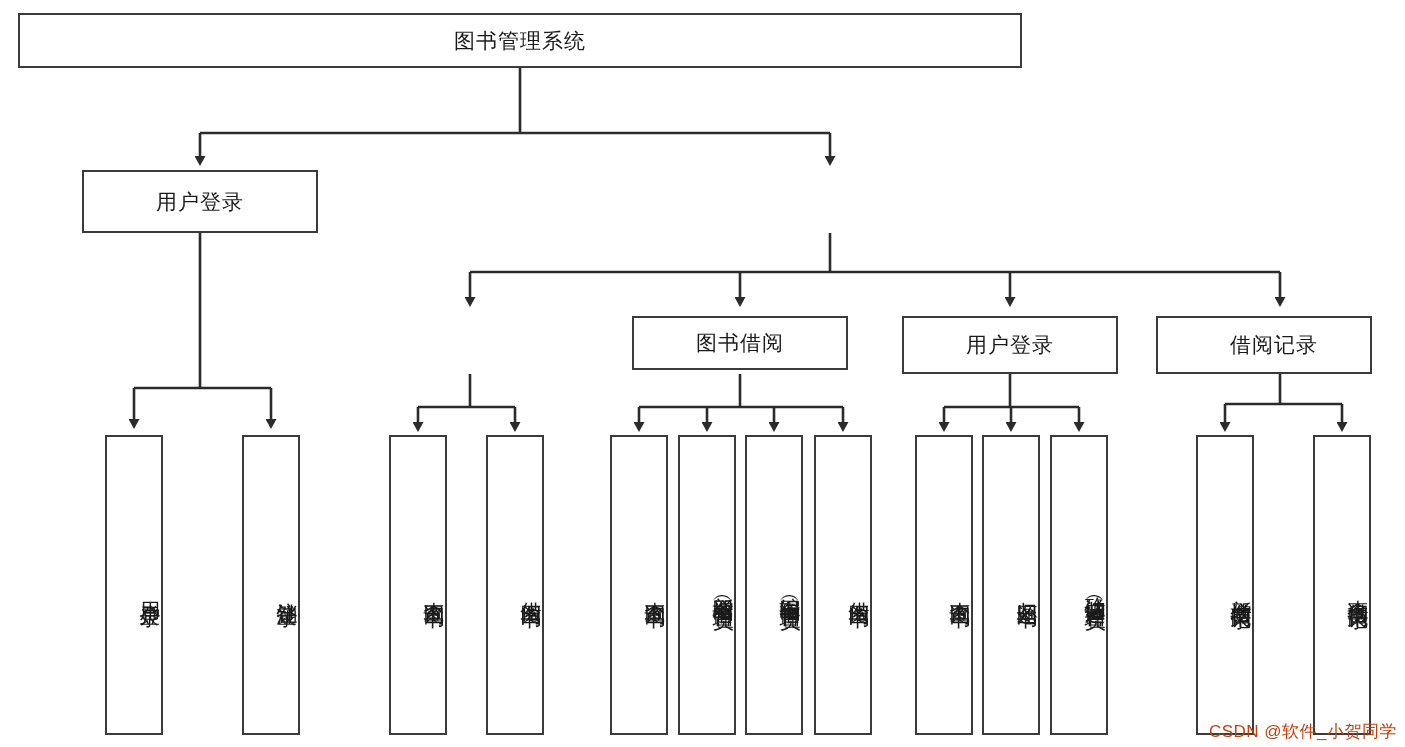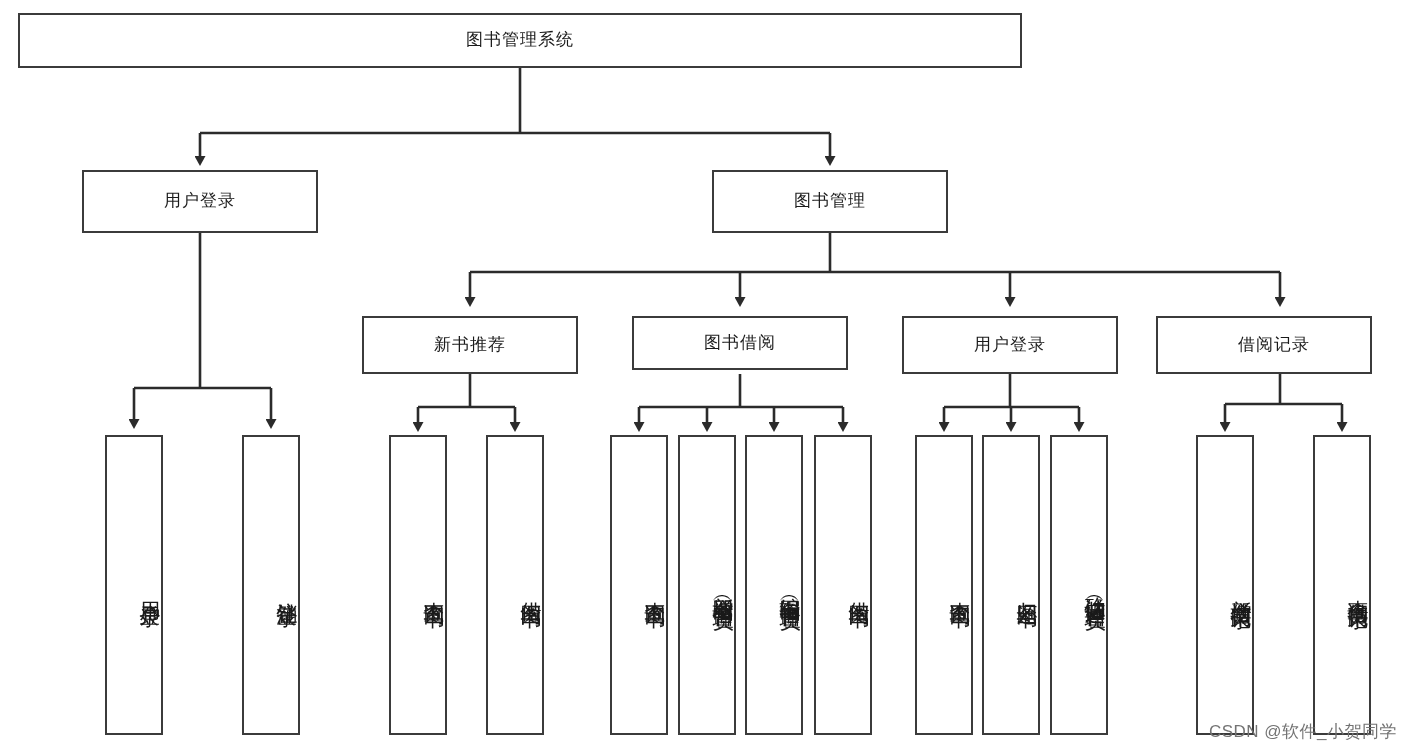--- a/index.html
+++ b/index.html
@@ -19,21 +19,21 @@
     box-sizing:border-box;
     background:#ffffff;
     border:2px solid #3b3b3b;
     display:flex;
     align-items:center;
     justify-content:center;
     color:#1a1a1a;
     z-index:3;
   }
   .node.horiz{
-    font-size:17px;
+    font-size:21px;
     letter-spacing:1px;
     line-height:1.2;
     justify-content:center;
   }
   .node.vert{
     writing-mode:vertical-rl;
     text-orientation:upright;
     font-size:21px;
     letter-spacing:2px;
     padding-top:8px;
@@ -43,21 +43,21 @@
   .node.vert .nodetext{
     writing-mode:vertical-rl;
     text-orientation:upright;
     white-space:nowrap;
     line-height:1;
   }
   .watermark{
     position:absolute;
     right:8px;bottom:4px;
     font-size:17px;
-    color:#737373;
+    color:#c2410c;
     letter-spacing:0.5px;
     z-index:9;
     white-space:nowrap;
   }
   svg.links{
     position:absolute;left:0;top:0;width:1405px;height:747px;
     z-index:1;pointer-events:none;
   }
 </style>
 </head>
@@ -115,27 +115,21 @@
     </g>
   </svg>
 
   <div class="node horiz" style="left:18px;top:13px;width:1004px;height:55px;">
     <span class="nodetext">图书管理系统</span>
   </div>
 
   <div class="node horiz" style="left:82px;top:170px;width:236px;height:63px;">
     <span class="nodetext">用户登录</span>
   </div>
-  <div class="node horiz" style="left:712px;top:170px;width:236px;height:63px;">
-    <span class="nodetext">图书管理</span>
-  </div>
 
-  <div class="node horiz" style="left:362px;top:316px;width:216px;height:58px;">
-    <span class="nodetext">新书推荐</span>
-  </div>
   <div class="node horiz" style="left:632px;top:316px;width:216px;height:54px;">
     <span class="nodetext">图书借阅</span>
   </div>
   <div class="node horiz" style="left:902px;top:316px;width:216px;height:58px;">
     <span class="nodetext">用户登录</span>
   </div>
   <div class="node horiz" style="left:1156px;top:316px;width:216px;height:58px;padding-left:20px;">
     <span class="nodetext">借阅记录</span>
   </div>
 

